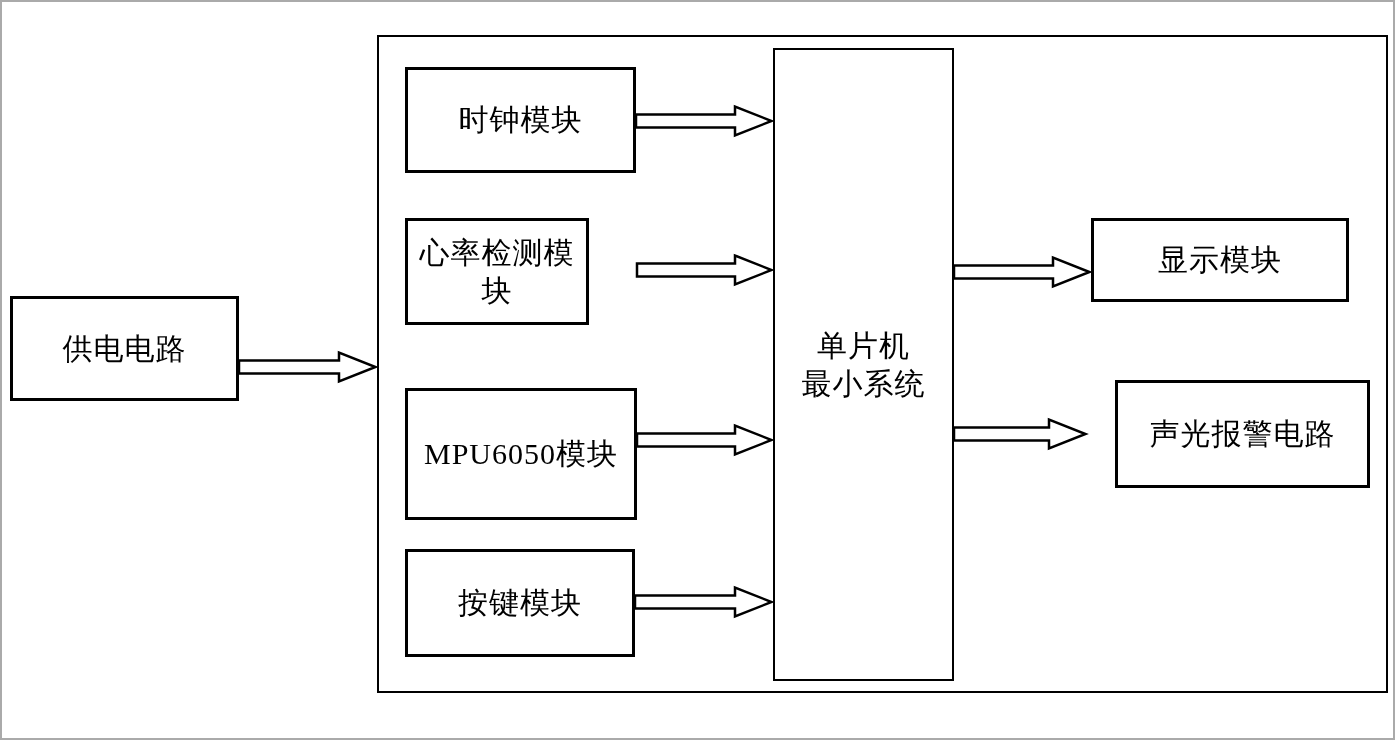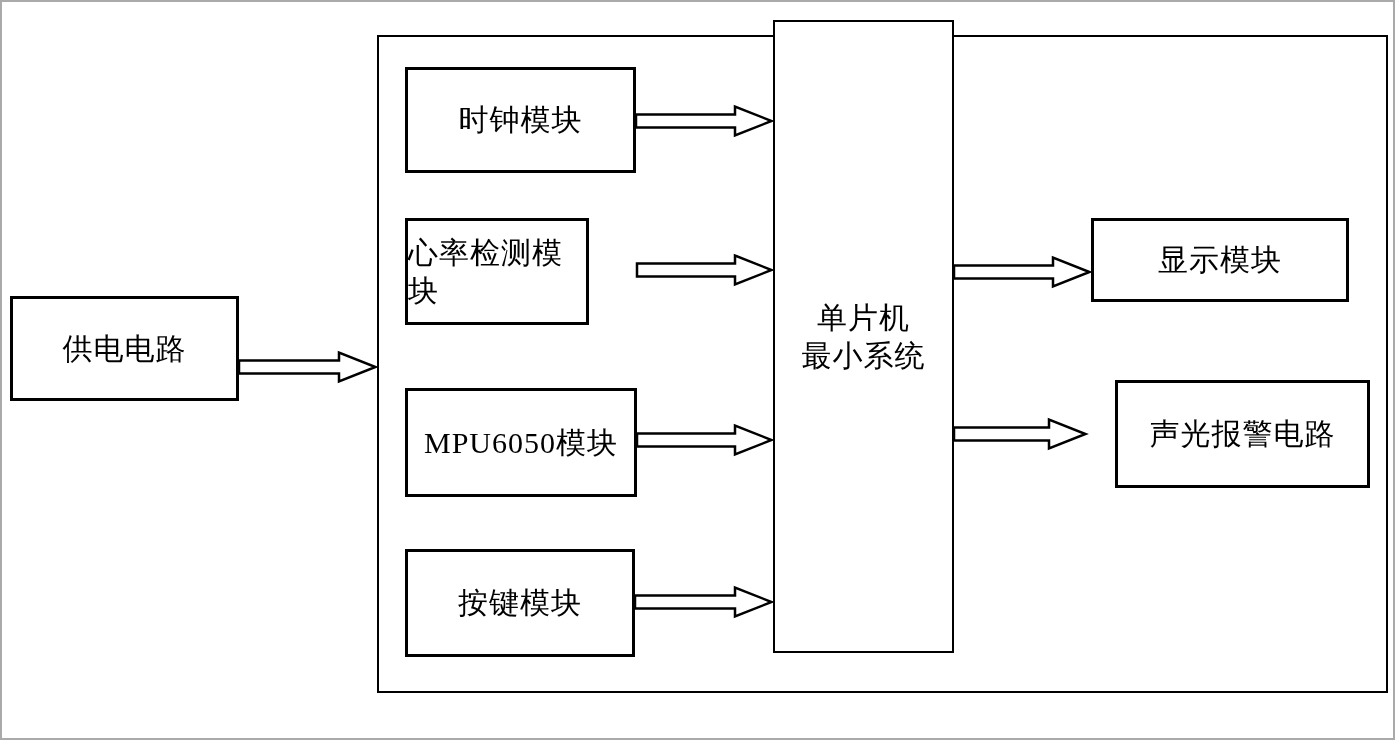--- a/index.html
+++ b/index.html
@@ -24,41 +24,41 @@
     position: absolute;
     border: 3px solid #000000;
     background: #ffffff;
     box-sizing: border-box;
     display: flex;
     flex-direction: column;
     align-items: center;
     justify-content: center;
     font-size: 30px;
     letter-spacing: 1px;
-    text-align: left;
+    text-align: center;
     line-height: 1.25;
   }
   .arrow {
     position: absolute;
     overflow: visible;
   }
   .arrow polygon {
     fill: #ffffff;
     stroke: #000000;
     stroke-width: 2.5;
     stroke-linejoin: miter;
   }
   
   #outer-frame   { left: 375px;  top: 33px;  width: 1011px; height: 658px; }
   #power-box     { left: 8px;    top: 294px; width: 229px;  height: 105px; }
   #clock-box     { left: 403px;  top: 65px;  width: 231px;  height: 106px; }
   #heart-box     { left: 403px;  top: 216px; width: 184px;  height: 107px; font-family: Liberation Serif, serif; }
-  #mpu-box       { left: 403px;  top: 386px; width: 232px;  height: 109px; }
+  #mpu-box       { left: 403px;  top: 386px; width: 232px;  height: 132px; }
   #key-box       { left: 403px;  top: 547px; width: 230px;  height: 108px; }
-  #mcu-box       { left: 771px;  top: 18px;  width: 181px;  height: 633px; }
+  #mcu-box       { left: 771px;  top: 46px;  width: 181px;  height: 633px; }
   #display-box   { left: 1089px; top: 216px; width: 258px;  height: 84px; }
   #alarm-box     { left: 1085px; top: 378px; width: 255px;  height: 108px; margin-left: 28px; }
   #arrow-power   { left: 237px;  top: 347px; }
   #arrow-clock   { left: 634px;  top: 101px; }
   #arrow-heart   { left: 635px;  top: 250px; }
   #arrow-mpu     { left: 635px;  top: 420px; }
   #arrow-key     { left: 633px;  top: 582px; }
   #arrow-display { left: 952px;  top: 252px; }
   #arrow-alarm   { left: 952px;  top: 414px; }
 </style>

